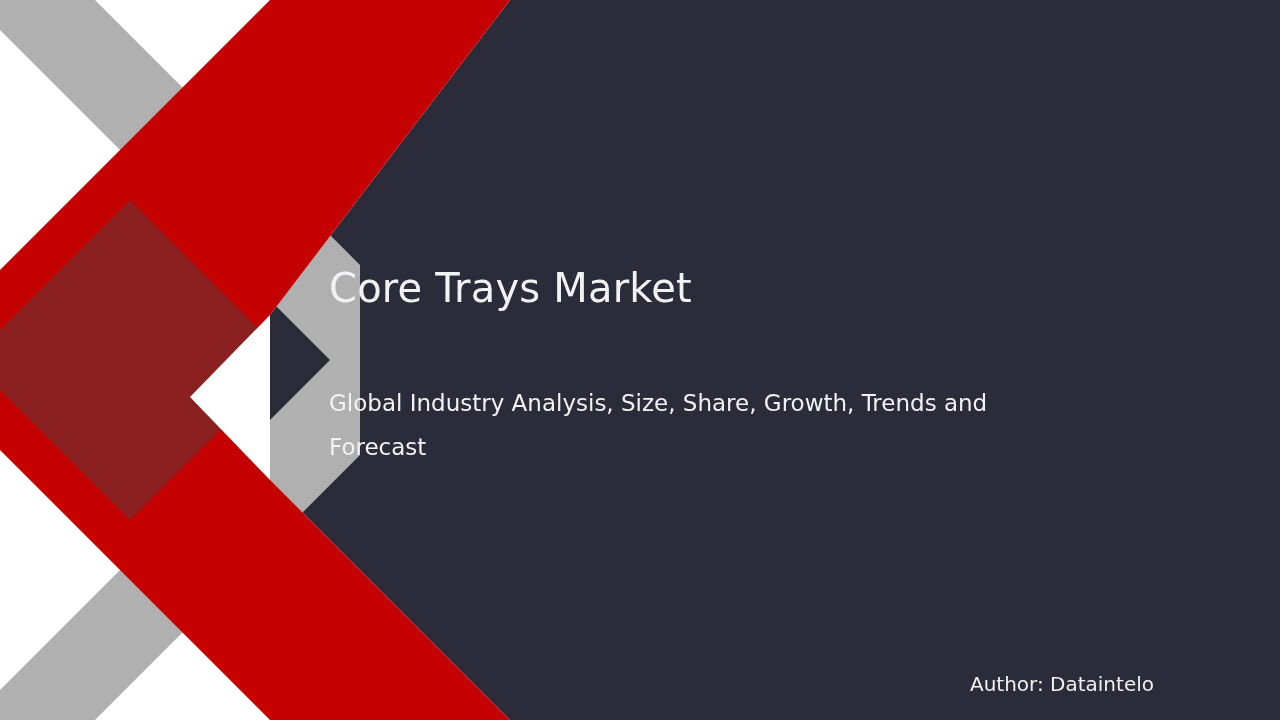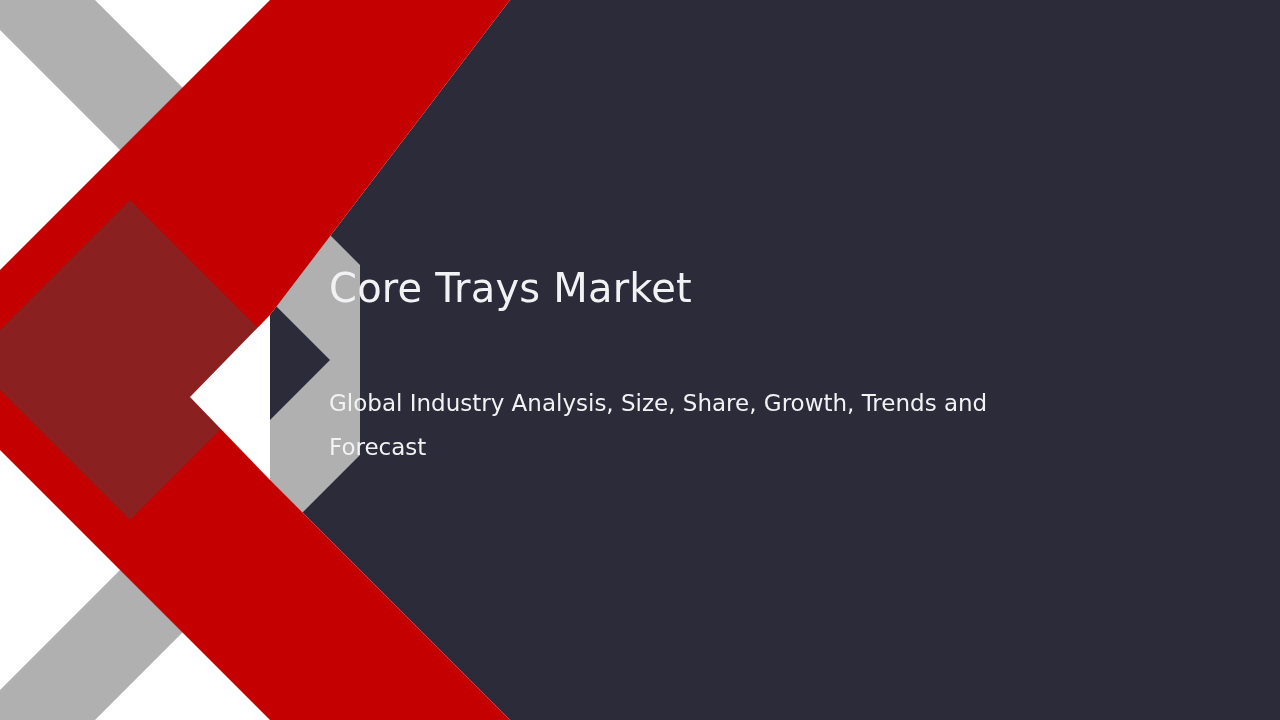--- a/index.html
+++ b/index.html
@@ -83,15 +83,16 @@
     <polygon points="130,200 270,340 270,380 130,520 0,390 0,330" fill="#8b2021"></polygon>
 
     <polygon points="270,315 270,480 190,397" fill="#ffffff"></polygon>
   </svg>
 
   <div id="content-layer">
     <h1 class="slide-title">Core Trays Market</h1>
 
     <p class="slide-subtitle">Global Industry Analysis, Size, Share, Growth, Trends and Forecast</p>
 
+    <p class="slide-author">Author: Dataintelo</p>
   </div>
 
 </div>
 
 </body></html>

